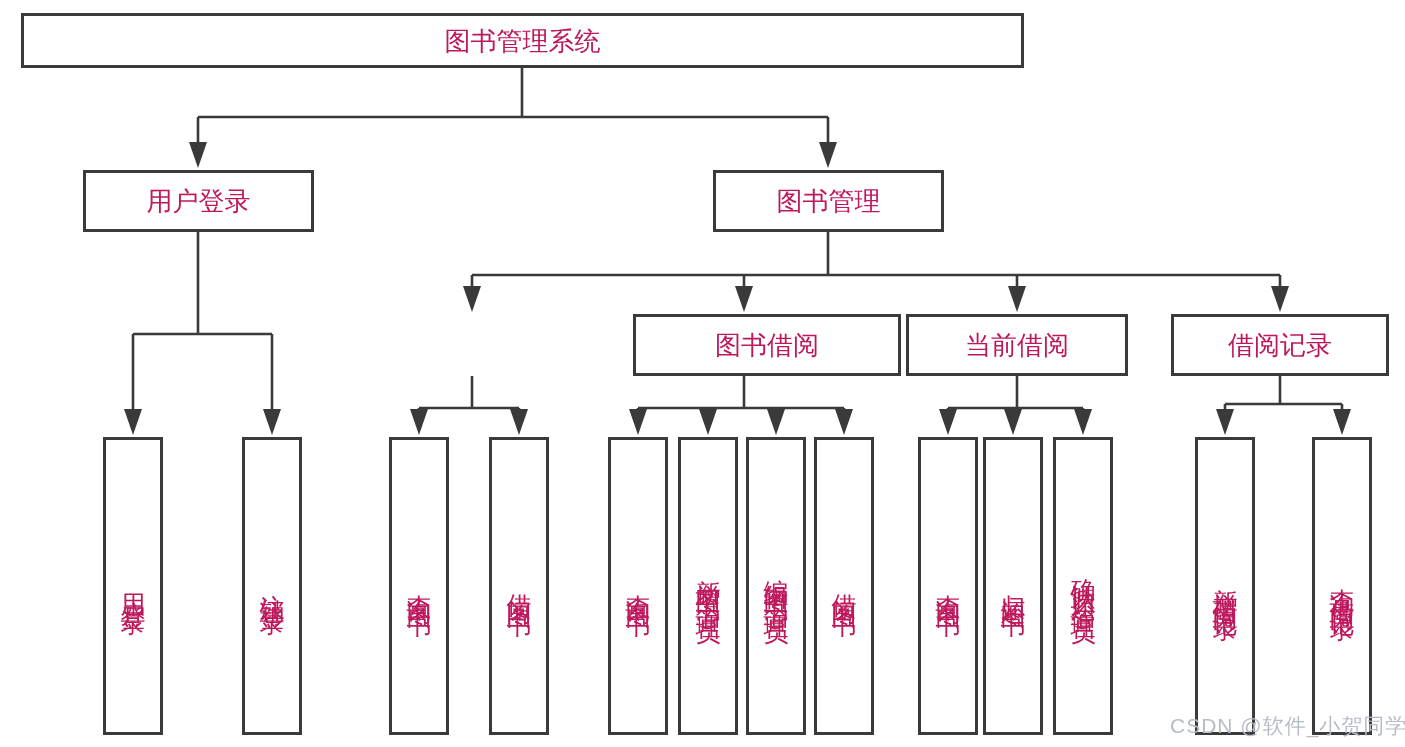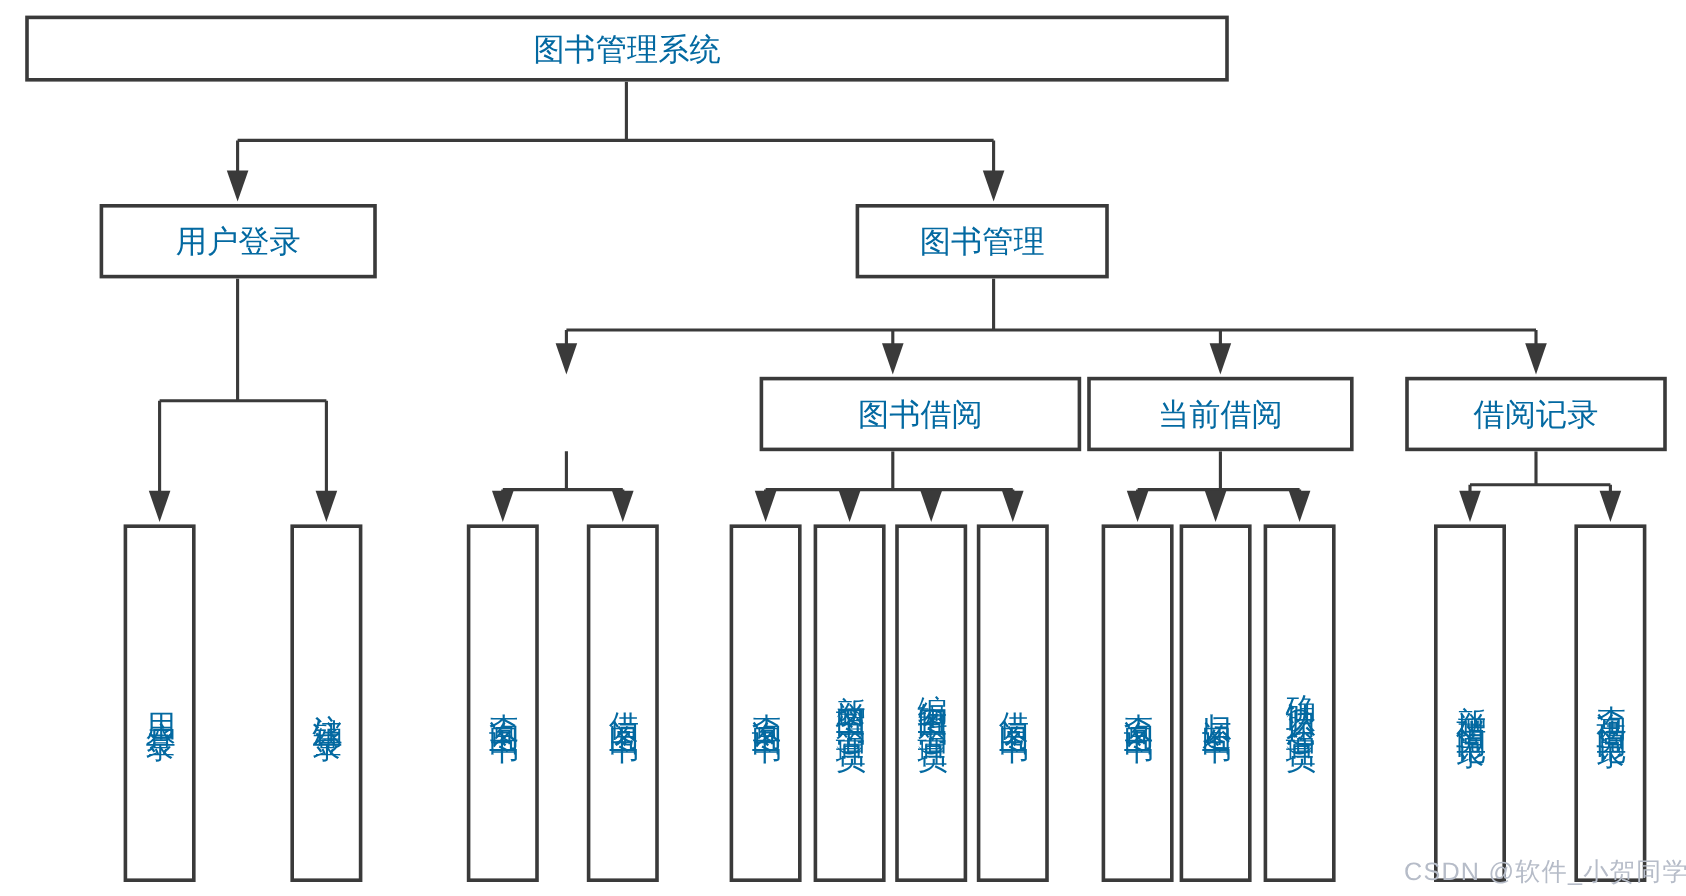--- a/index.html
+++ b/index.html
@@ -17,21 +17,21 @@
     width: 1405px; height: 747px;
   }
   .node {
     position: absolute;
     box-sizing: border-box;
     border: 3px solid #3a3a3a;
     background: #ffffff;
     display: flex;
     align-items: center;
     justify-content: center;
-    color: #0369a1;
+    color: #be185d;
     font-size: 26px;
     line-height: 1;
     white-space: nowrap;
     z-index: 2;
   }
   .node .vtext {
     writing-mode: vertical-rl;
     text-orientation: mixed;
     letter-spacing: 6px;
     font-size: 25px;
@@ -102,21 +102,21 @@
     </g>
   </svg>
 
   <div class="node" style="left:21px; top:13px; width:1003px; height:55px;">
     <span>图书管理系统</span>
   </div>
 
   <div class="node" style="left:83px; top:170px; width:231px; height:62px;">
     <span>用户登录</span>
   </div>
-  <div class="node" style="left:713px; top:170px; width:211px; height:62px;">
+  <div class="node" style="left:713px; top:170px; width:231px; height:62px;">
     <span>图书管理</span>
   </div>
 
   <div class="node" style="left:633px; top:314px; width:268px; height:62px;">
     <span>图书借阅</span>
   </div>
   <div class="node" style="left:1171px; top:314px; width:218px; height:62px;">
     <span>借阅记录</span>
   </div>
   <div class="node" style="left:906px; top:314px; width:222px; height:62px;">

